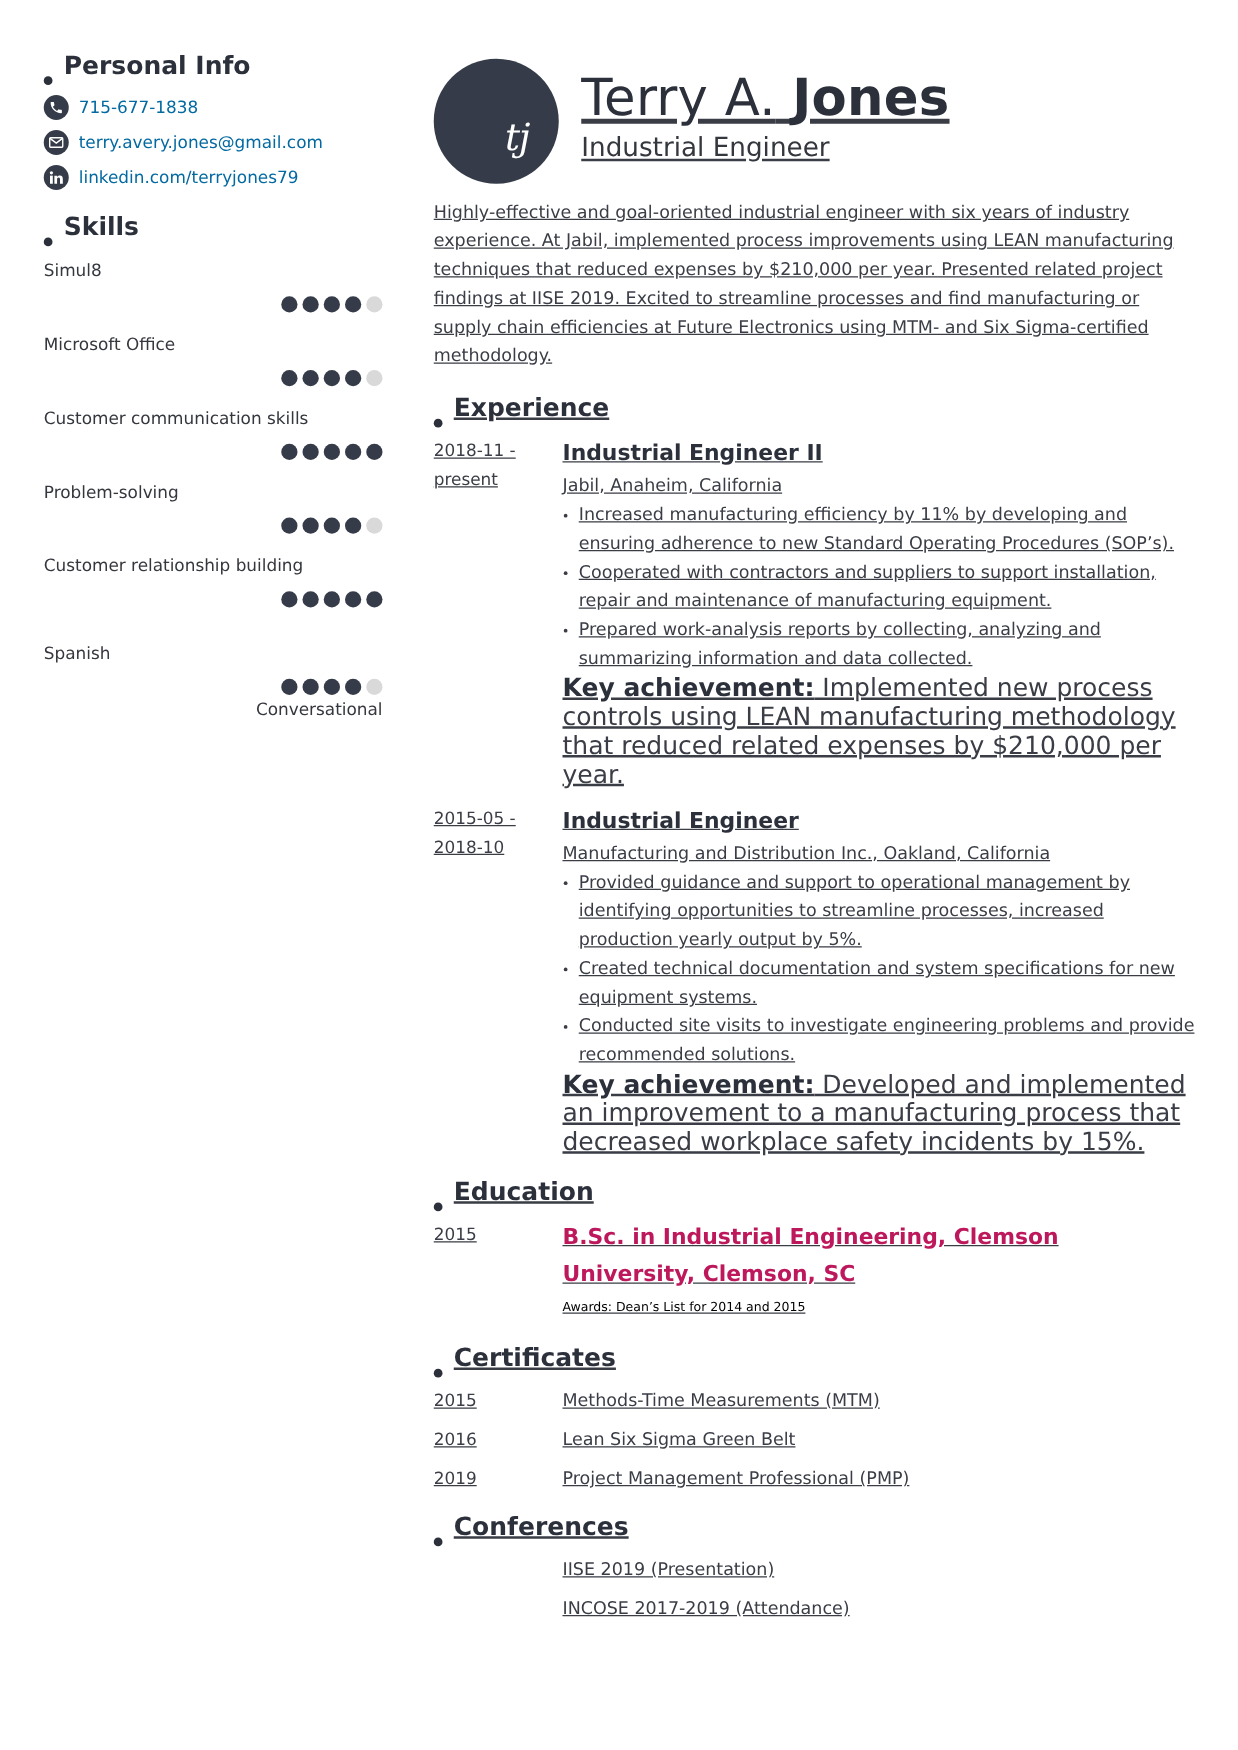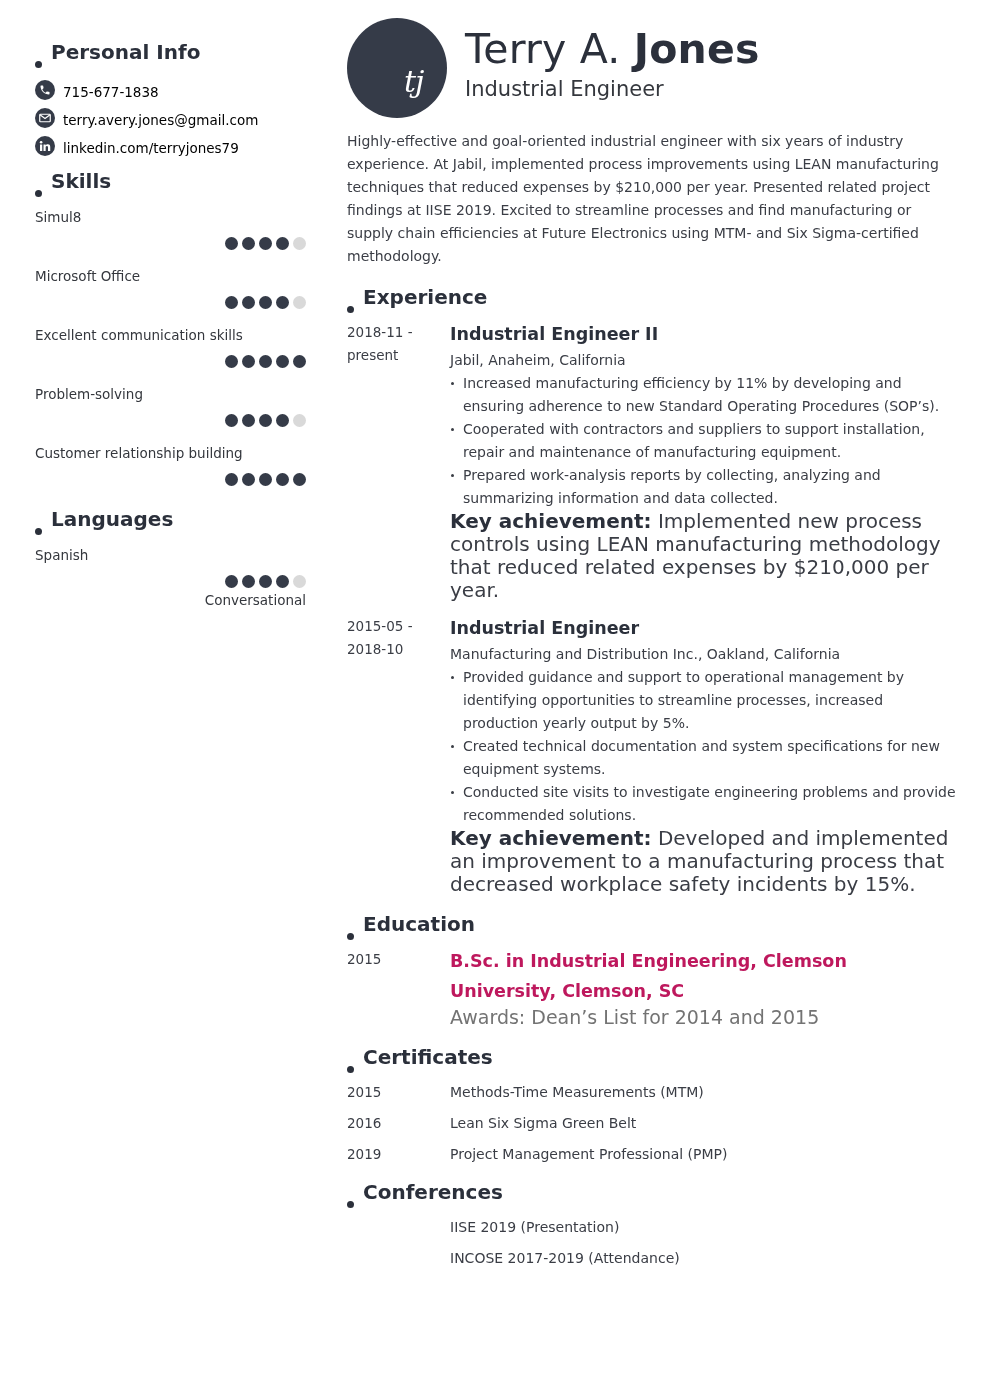--- a/index.html
+++ b/index.html
@@ -1,25 +1,25 @@
 <!DOCTYPE html>
 <html><head>
 <meta charset="utf-8">
 <style>
   * { box-sizing: border-box; margin: 0; padding: 0; }
   html, body { width: 990px; height: 1400px; background: #ffffff; }
   body { font-family: "DejaVu Sans", sans-serif; color: #3a3d45; position: relative; overflow: hidden; }
 
   .sidebar { position: absolute; left: 35px; top: 36px; width: 271px; }
-  .main { position: absolute; left: 347px; top: 18px; width: 610px; }
+  .main { position: absolute; left: 347px; top: 47px; width: 610px; text-decoration: underline; }
 
   .sec-head { display: flex; align-items: flex-end; font-weight: bold; color: #2b303b; font-size: 20px; line-height: 32px; }
   .sec-head .bullet { width: 7px; height: 7px; border-radius: 50%; background: #2b303b; margin-right: 9px; flex: none; }
 
-  .contact { display: flex; align-items: flex-end; height: 28px; font-size: 13.5px; color: #000000; }
+  .contact { display: flex; align-items: center; height: 28px; font-size: 13.5px; color: #0369a1; }
   .contact .ic { width: 20px; height: 20px; border-radius: 50%; background: #353b48; margin-right: 8px; display: flex; align-items: center; justify-content: center; flex: none; }
   .contact .ic svg { display: block; }
 
   .skill { margin-bottom: 0; }
   .skill-name { font-size: 13.5px; color: #34373d; line-height: 20px; height: 20px; }
   .dots { display: flex; justify-content: flex-end; gap: 4px; height: 39px; padding-top: 10px; }
   .dot { width: 13px; height: 13px; border-radius: 50%; background: #353b48; }
   .dot.off { background: #d9d9d9; }
   .lang-level { text-align: right; font-size: 13.5px; color: #34373d; margin-top: -12px; }
 
@@ -38,21 +38,21 @@
   .entry .body { flex: 1; }
   .job-title { font-size: 17.5px; font-weight: bold; color: #2b303b; line-height: 30px; }
   .company { font-size: 14px; line-height: 23px; color: #3a3d45; }
   ul.bullets { list-style: none; }
   ul.bullets li { font-size: 14px; line-height: 23px; color: #3a3d45; padding-left: 13px; position: relative; }
   ul.bullets li::before { content: ""; position: absolute; left: 1px; top: 10px; width: 3px; height: 3px; background: #3a3d45; border-radius: 50%; }
   .key { font-size: 20px; line-height: 23px; color: #3a3d45; }
   .key b { color: #2b303b; }
 
   .edu-title { font-size: 17.5px; font-weight: bold; color: #be185d; line-height: 30px; }
-  .edu-awards { font-size: 19px; line-height: 23px; color: #737373; }
+  .edu-awards { font-size: 10px; line-height: 23px; color: #000000; }
 
   .row { display: flex; font-size: 14px; line-height: 31px; color: #3a3d45; }
   .row .date { width: 103px; flex: none; font-size: 13.5px; }
 </style>
 </head>
 <body>
 
 <aside class="sidebar">
   <section>
     <h2 class="sec-head">
@@ -110,21 +110,21 @@
           <div class="skill-name">Microsoft Office</div>
           <div class="dots">
             <span class="dot"></span>
             <span class="dot"></span>
             <span class="dot"></span>
             <span class="dot"></span>
             <span class="dot off"></span>
           </div>
         </div>
         <div class="skill">
-          <div class="skill-name">Excellent communication skills</div>
+          <div class="skill-name">Customer communication skills</div>
           <div class="dots">
             <span class="dot"></span>
             <span class="dot"></span>
             <span class="dot"></span>
             <span class="dot"></span>
             <span class="dot"></span>
           </div>
         </div>
         <div class="skill">
           <div class="skill-name">Problem-solving</div>
@@ -143,24 +143,20 @@
             <span class="dot"></span>
             <span class="dot"></span>
             <span class="dot"></span>
             <span class="dot"></span>
           </div>
         </div>
       </div>
   </section>
 
   <section style="margin-top:1px;">
-    <h2 class="sec-head">
-      <span class="bullet"></span>
-      <span>Languages</span>
-    </h2>
     <div style="height:10px"></div>
     <div id="languages-list">
         <div class="skill">
           <div class="skill-name">Spanish</div>
           <div class="dots">
             <span class="dot"></span>
             <span class="dot"></span>
             <span class="dot"></span>
             <span class="dot"></span>
             <span class="dot off"></span>

